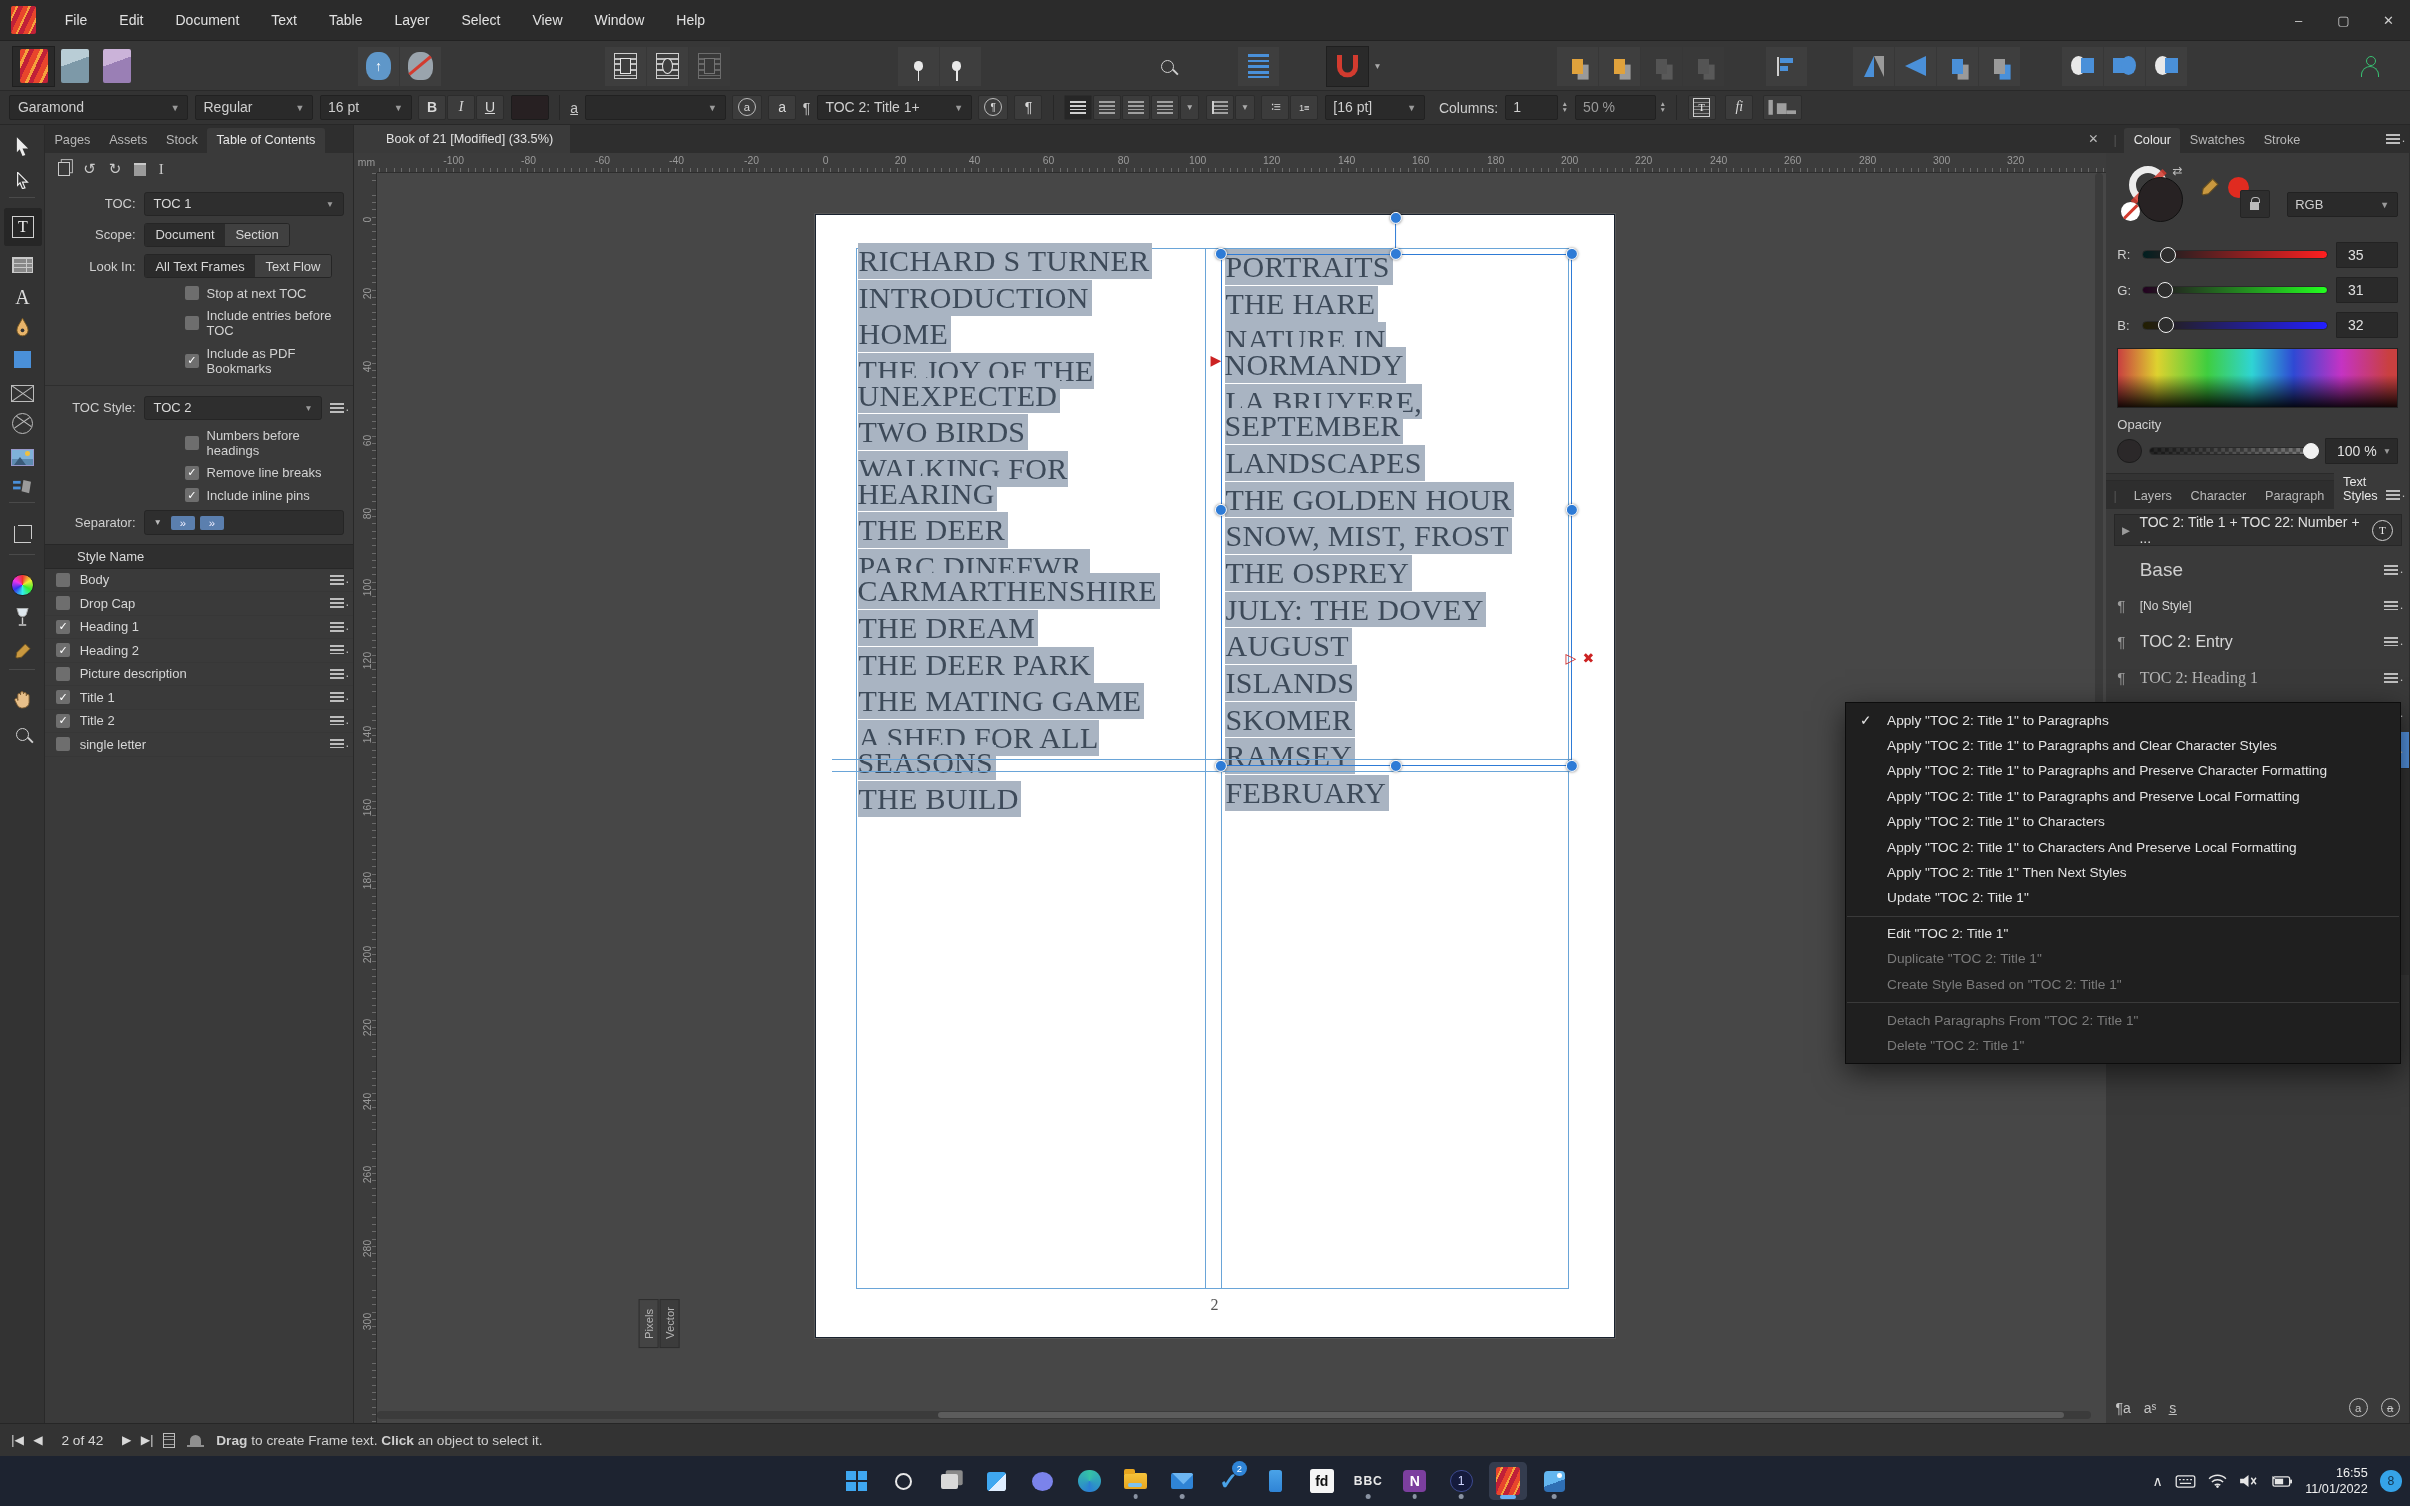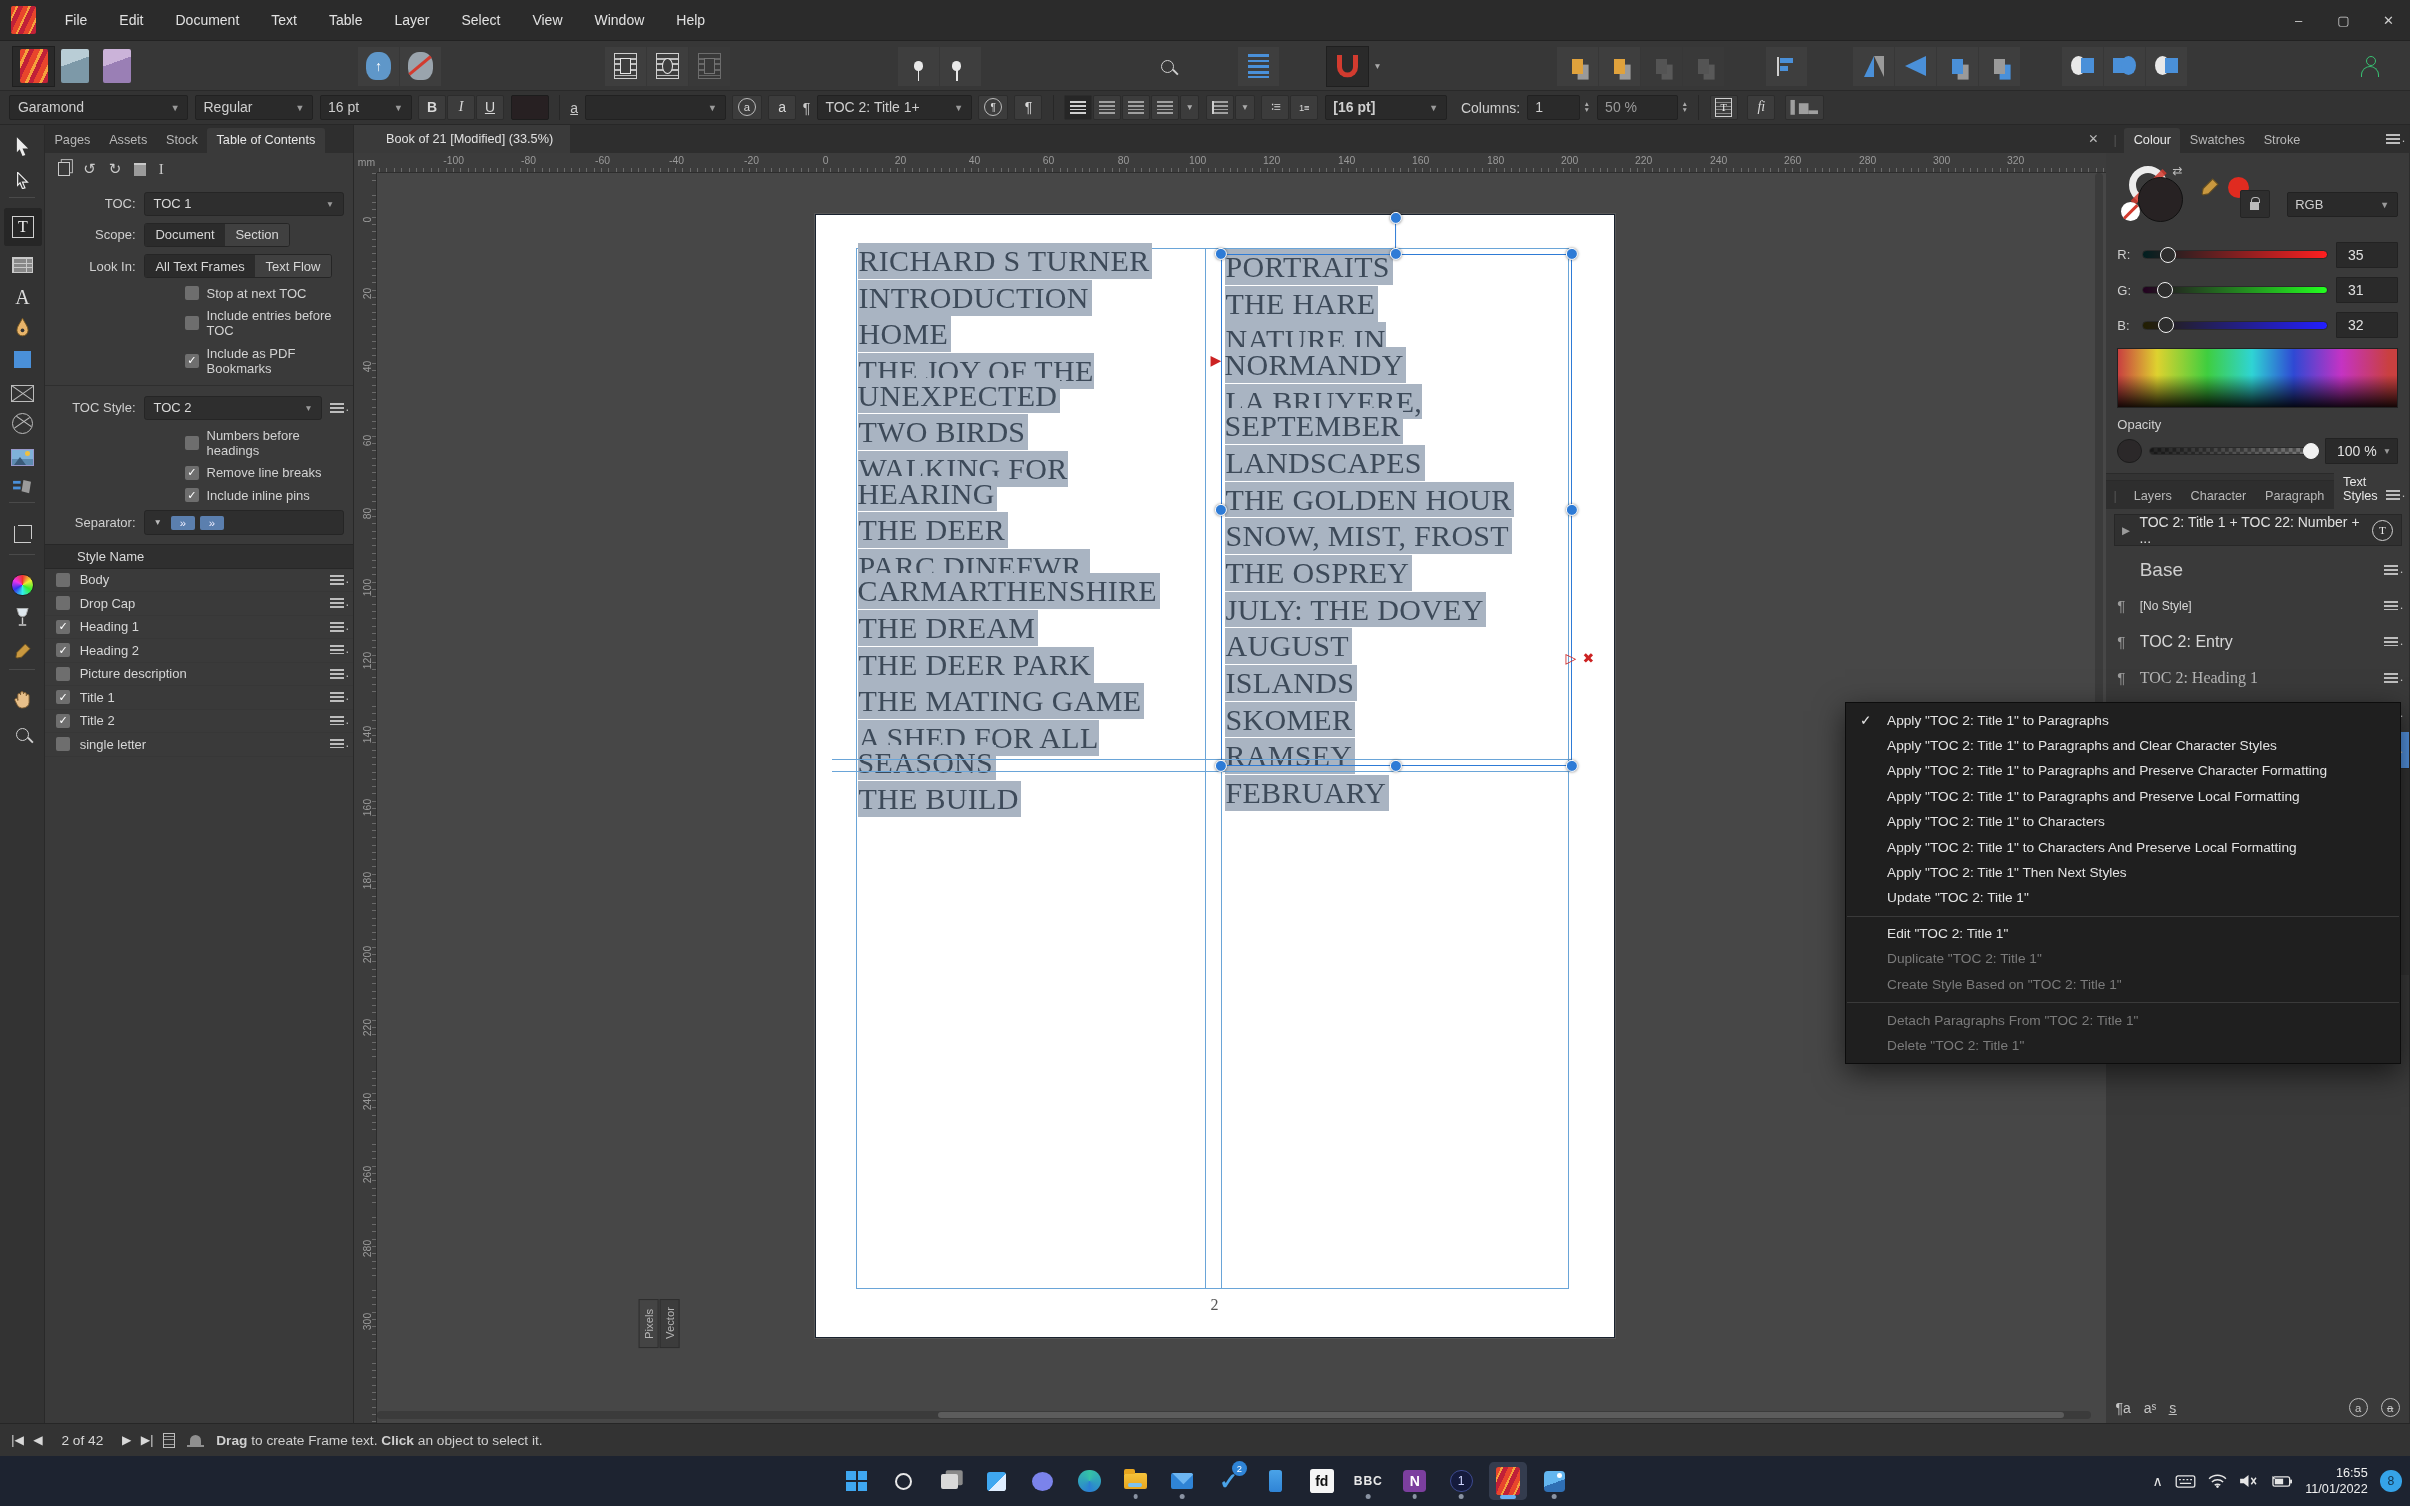--- a/index.html
+++ b/index.html
@@ -432,21 +432,21 @@
         </div>
     </div>
     <div style="display:flex;gap:0.9px;">
       <div class="ibtn">
           <span style="font-size:12.2px;letter-spacing:-0.9px;">∶≡</span>
         </div>
       <div class="ibtn">
           <span style="font-size:9.4px;">1≡</span>
         </div>
     </div>
-    <div class="combo" style="width:122px;font-weight:bold;">
+    <div class="combo" style="width:100px;">
         <span class="cw">[16 pt]</span>
         <span class="arrow">▼</span>
       </div>
     <span style="color:#cfcfcf;margin-left:7.5px;">Columns:</span>
     <div class="stepper">
       <div class="combo" style="width:53px;">
           <span class="cw">1</span>
         </div>
       <div class="updown">
           <span>▲</span>

